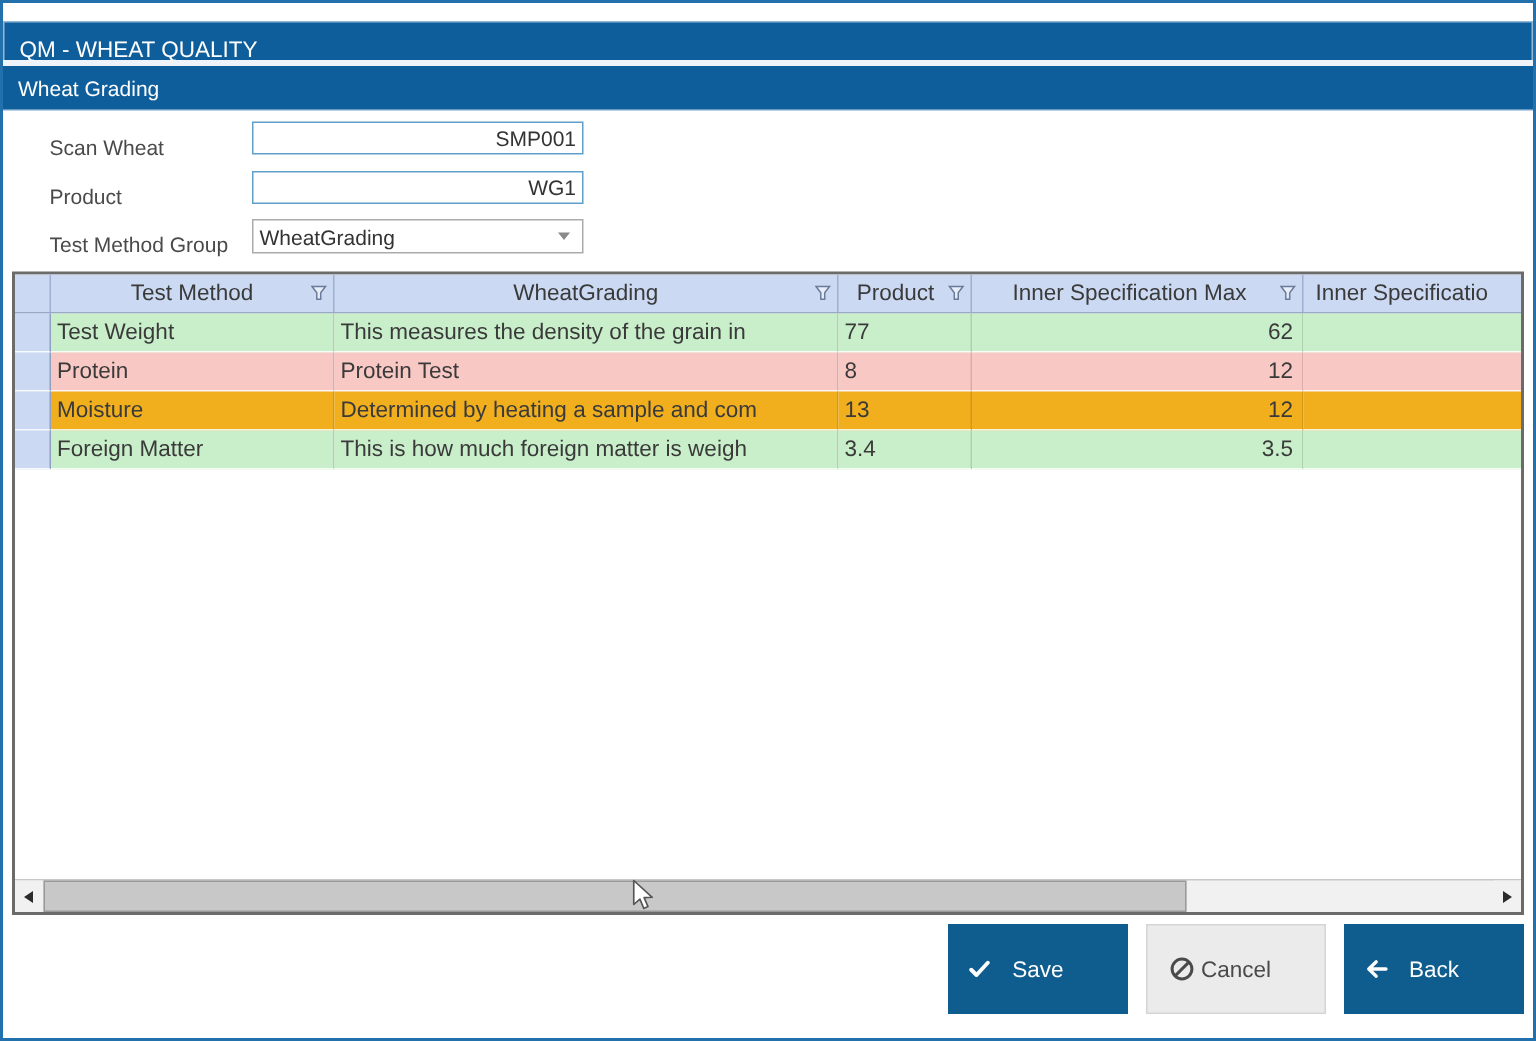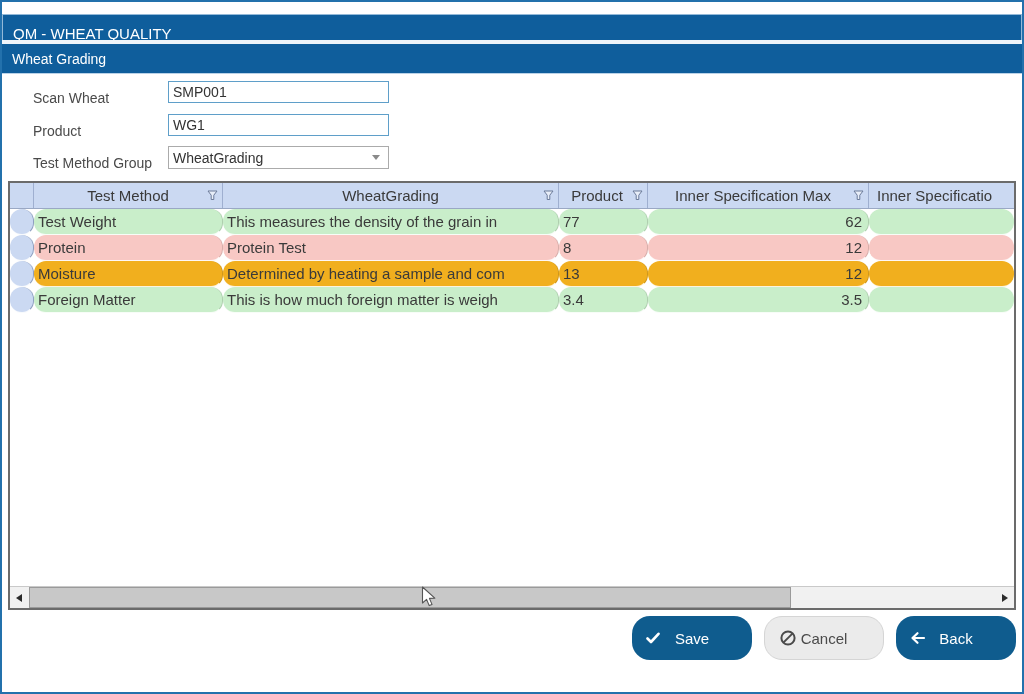--- a/index.html
+++ b/index.html
@@ -24,21 +24,21 @@
     display:flex;align-items:center;padding-left:10px;
     color:#fff;font-size:14px;
   }
 
   
   .form-label{position:absolute;left:33px;font-size:14px;color:#4a4a4a;}
   .lbl-1{top:90px;} .lbl-2{top:123px;} .lbl-3{top:155px;}
   .text-input{
     position:absolute;left:168px;width:221px;height:22px;box-sizing:border-box;
     border:1px solid #5f9fc9;background:#fff;font-family:"Liberation Sans",sans-serif;
-    font-size:14px;color:#333;padding:6px 4px;outline:none;
+    font-size:14px;color:#333;padding:6px 4px;outline:none;text-align:right;
   }
   .inp-1{top:81px;} .inp-2{top:114px;}
   .dropdown{
     position:absolute;left:168px;top:146px;width:221px;height:23px;box-sizing:border-box;
     border:1px solid #ababab;background:#fff;display:flex;align-items:center;
     font-size:14px;color:#333;padding:0 4px;cursor:default;
   }
   .dropdown .dd-arrow{position:absolute;right:8px;top:8px;width:0;height:0;
     border-left:4px solid transparent;border-right:4px solid transparent;border-top:5px solid #8a8a8a;}
 
@@ -51,21 +51,21 @@
   .grid-header .cell{
     position:relative;box-sizing:border-box;border-right:1px solid #9fafd0;
     display:flex;align-items:center;justify-content:center;
     font-size:15px;color:#3a3a3a;overflow:hidden;white-space:nowrap;
   }
   .grid-row{display:flex;height:26px;box-sizing:border-box;}
   .grid-row .cell{
     position:relative;box-sizing:border-box;border-right:1px solid rgba(0,0,0,0.13);
     border-bottom:1px solid rgba(255,255,255,0.85);
     display:flex;align-items:center;font-size:15px;color:#3a3a3a;
-    overflow:hidden;white-space:nowrap;border-radius:12px;
+    overflow:hidden;white-space:nowrap;
   }
   .c-sel{flex:0 0 24px;}
   .c-method{flex:0 0 189px;padding-left:4px;}
   .c-desc{flex:0 0 336px;padding-left:4px;}
   .c-result{flex:0 0 89px;padding-left:4px;}
   .c-max{flex:0 0 221px;justify-content:flex-end;padding-right:6px;}
   .c-last{flex:1 1 auto;border-right:none !important;}
   .grid-header .c-method,.grid-header .c-desc,.grid-header .c-result,.grid-header .c-max{padding:0;justify-content:center;}
   .grid-header .c-last{justify-content:flex-start;padding-left:8px;}
 
@@ -87,23 +87,23 @@
   .hs-left{left:0;} .hs-right{right:0;}
   .tri-left{width:0;height:0;border-right:6px solid #2b2b2b;border-top:4px solid transparent;border-bottom:4px solid transparent;}
   .tri-right{width:0;height:0;border-left:6px solid #2b2b2b;border-top:4px solid transparent;border-bottom:4px solid transparent;}
   .hs-thumb{
     position:absolute;left:19px;top:0;width:762px;height:100%;box-sizing:border-box;
     background:#c8c8c8;border:1px solid #9a9a9a;
   }
 
   
   .btn{
-    position:absolute;top:616px;width:120px;height:44px;box-sizing:border-box;
+    position:absolute;top:616px;width:120px;height:60px;box-sizing:border-box;
     display:flex;align-items:center;justify-content:center;
-    font-size:15px;cursor:default;border-radius:18px;
+    font-size:15px;cursor:default;
   }
   .btn .btn-icon{position:absolute;left:14px;display:flex;align-items:center;}
   .btn-primary{background:var(--button-blue);color:#ffffff;border:none;}
   .btn-secondary{background:#ebebeb;color:#4a4a4a;border:1px solid #d5d5d5;}
   .btn-save{left:632px;} .btn-cancel{left:764px;} .btn-back{left:896px;}
 
   .cursor{position:absolute;left:421px;top:586px;z-index:70;}
 </style>
 </head>
 <body>

